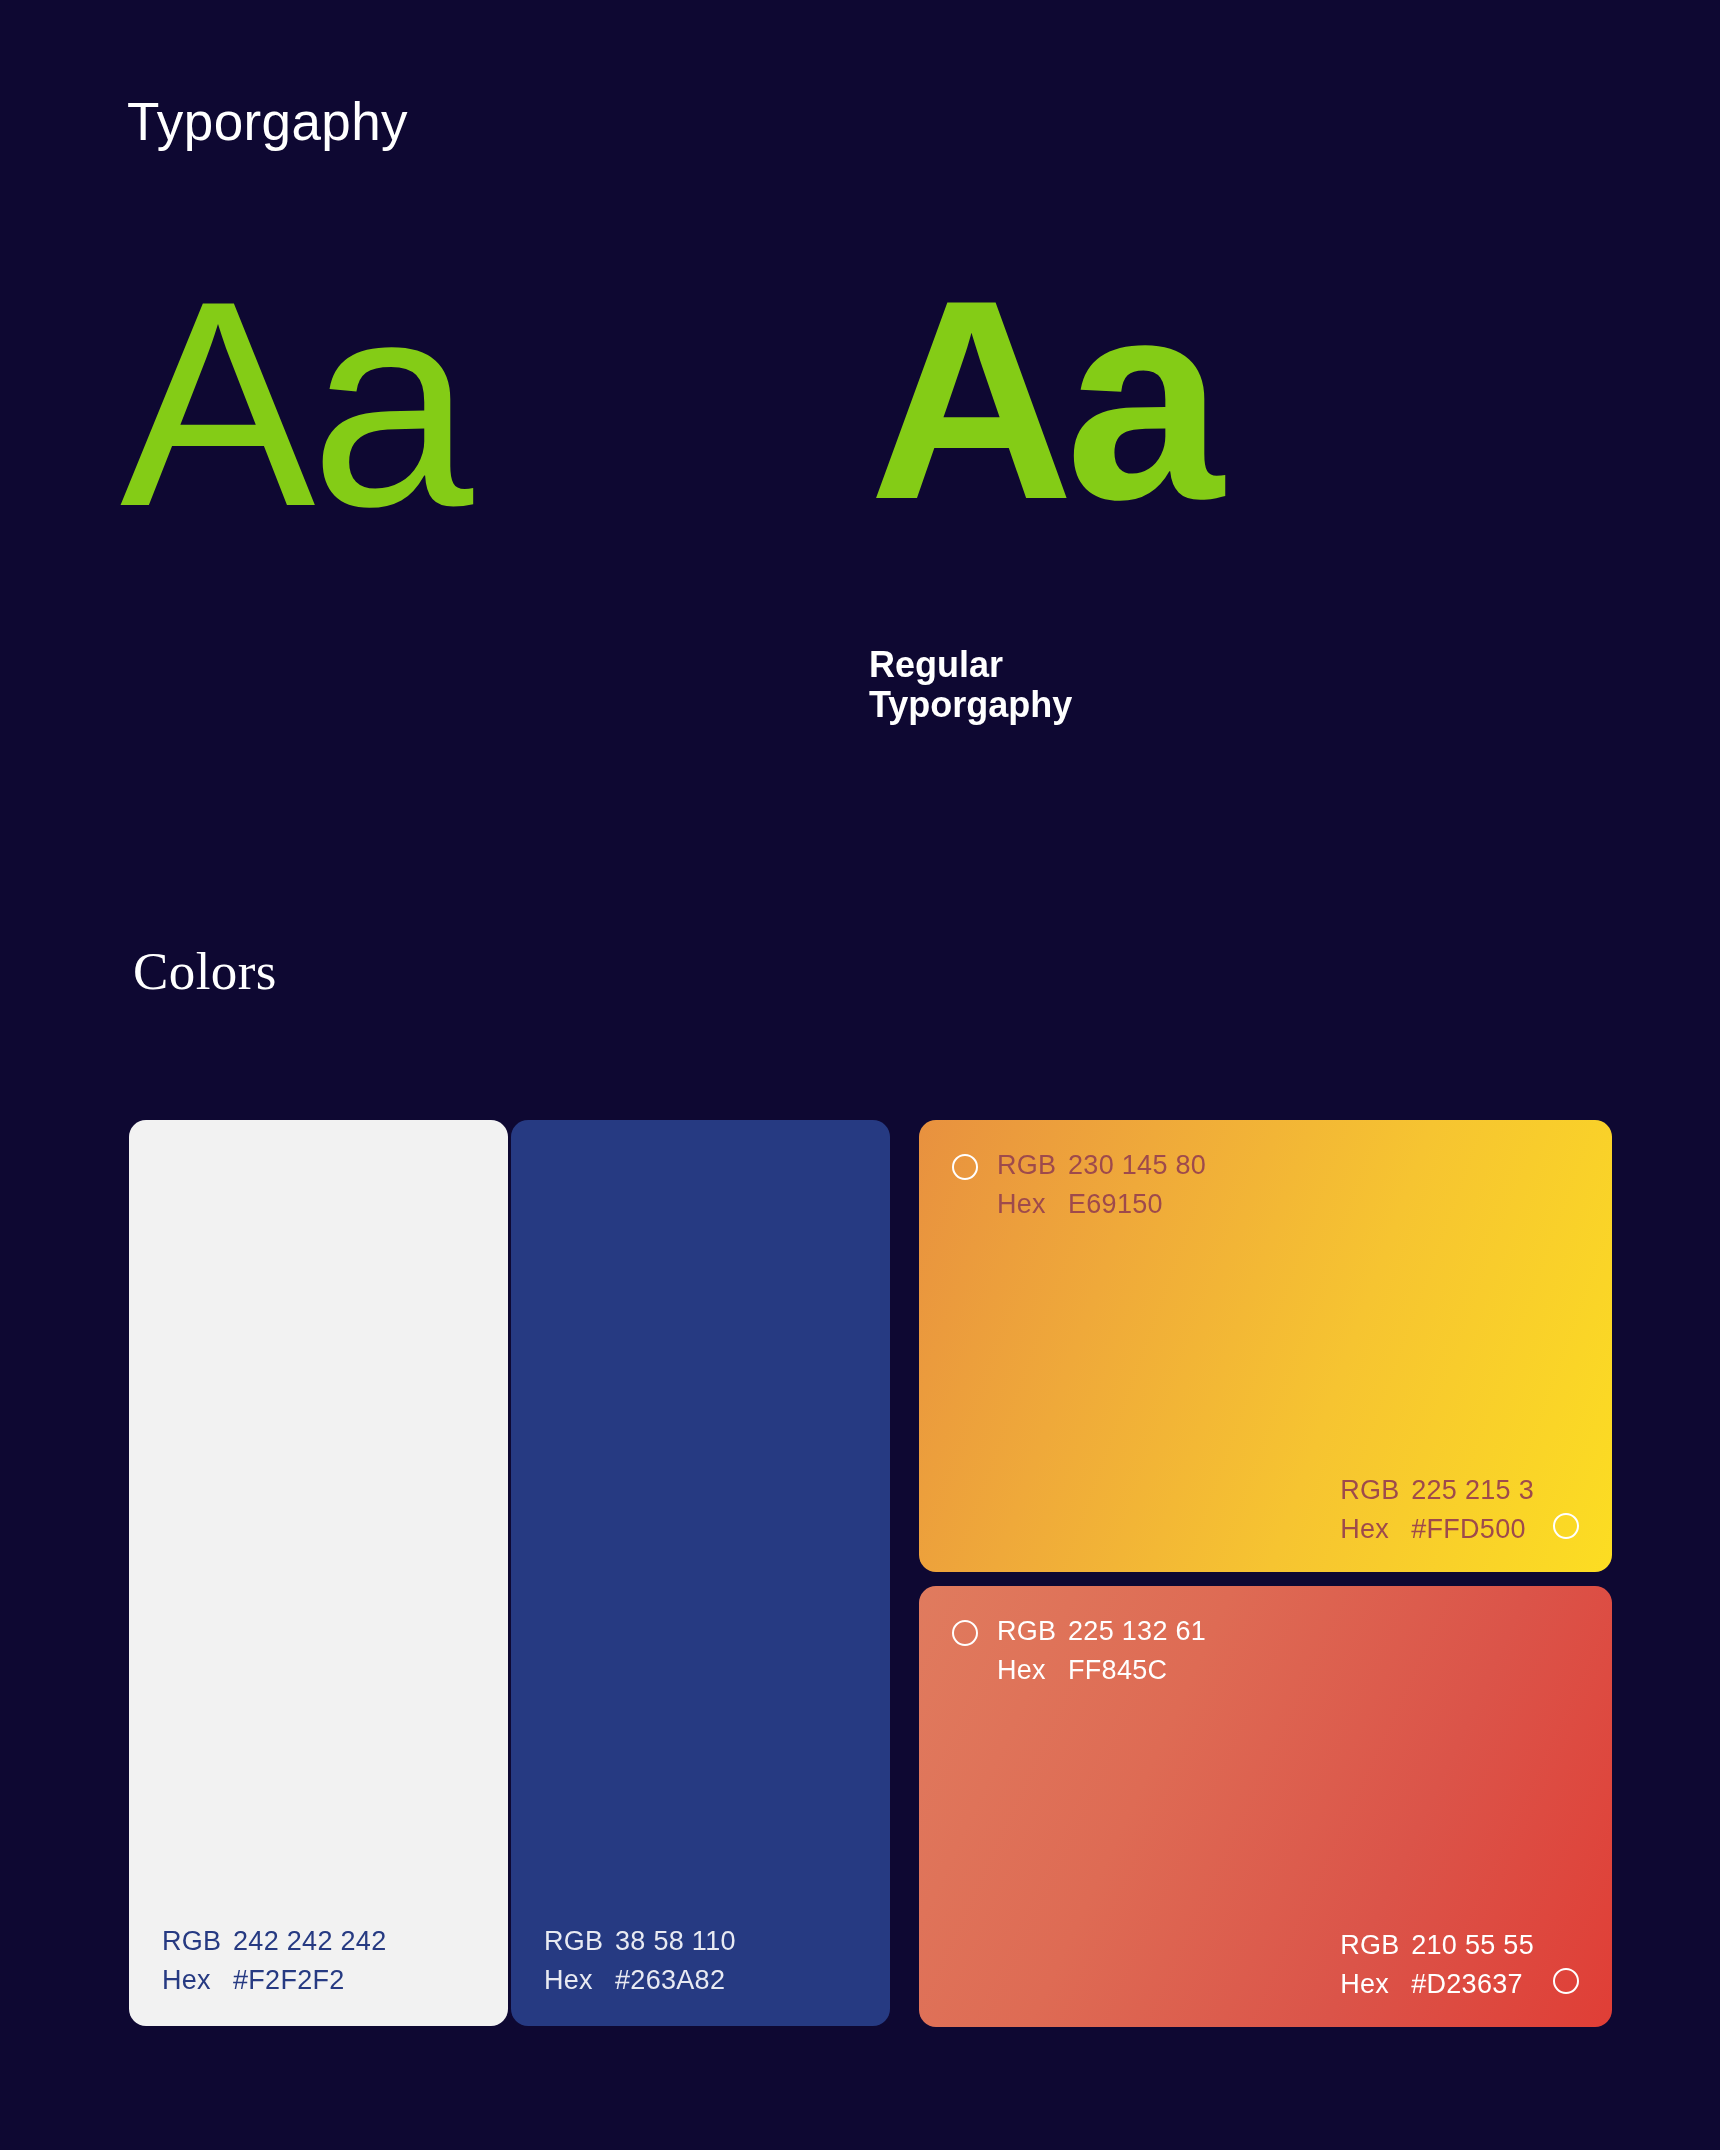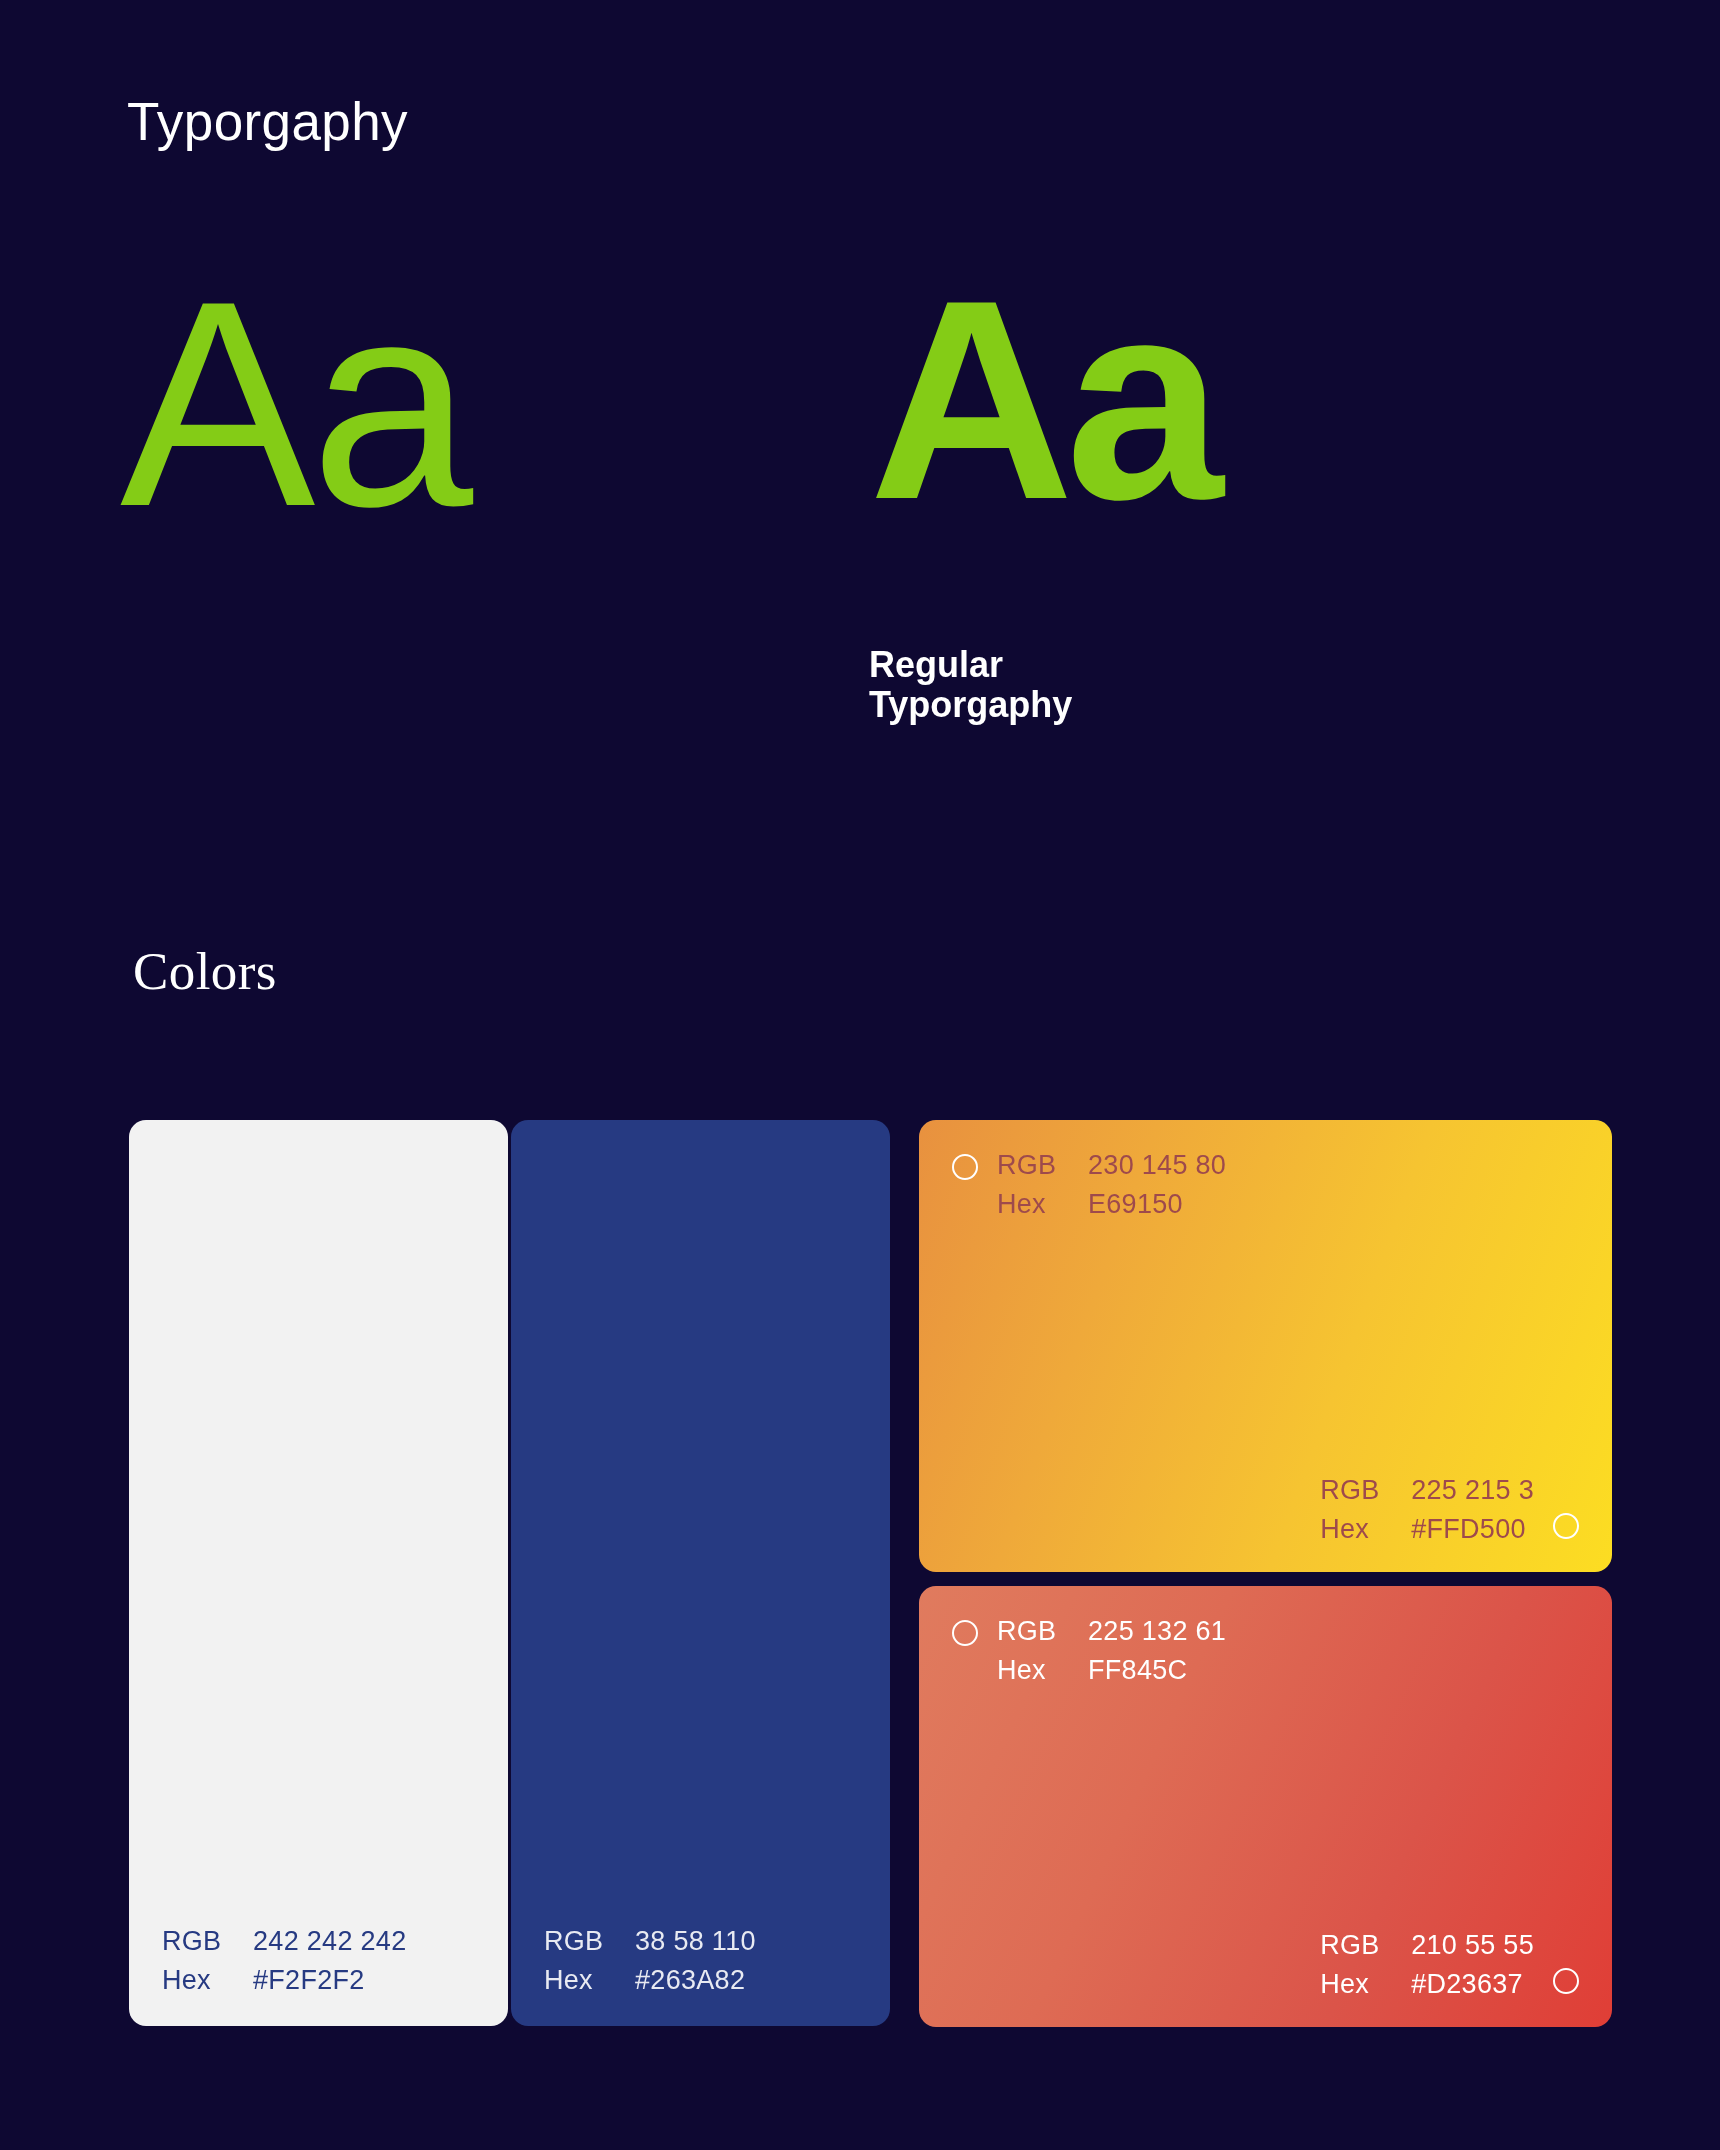--- a/index.html
+++ b/index.html
@@ -92,21 +92,21 @@
   .ring-icon {
     width:26px; height:26px;
     border-radius:50%;
     border:2.6px solid #FFFFFF;
     flex:0 0 auto;
     margin-top:5.2px;
   }
   .swatch-info.bottom-right .ring-icon { margin-top:0; margin-bottom:6.9px; }
 
   .info-lines { display:flex; flex-direction:column; gap:6px; }
-  .info-row   { display:flex; gap:24px; font-size:27px; line-height:1.22;
+  .info-row   { display:flex; gap:4px; font-size:27px; line-height:1.22;
                 font-weight:400; letter-spacing:0.3px; }
   .info-key   { min-width:67px; display:inline-block; }
 
   
   #swatch-white {
     left:129px; top:1120px; width:379px; height:906px;
     background:#F2F2F2;
     border-radius:17px;
   }
   #swatch-white .info-row { color:#263A82; }

